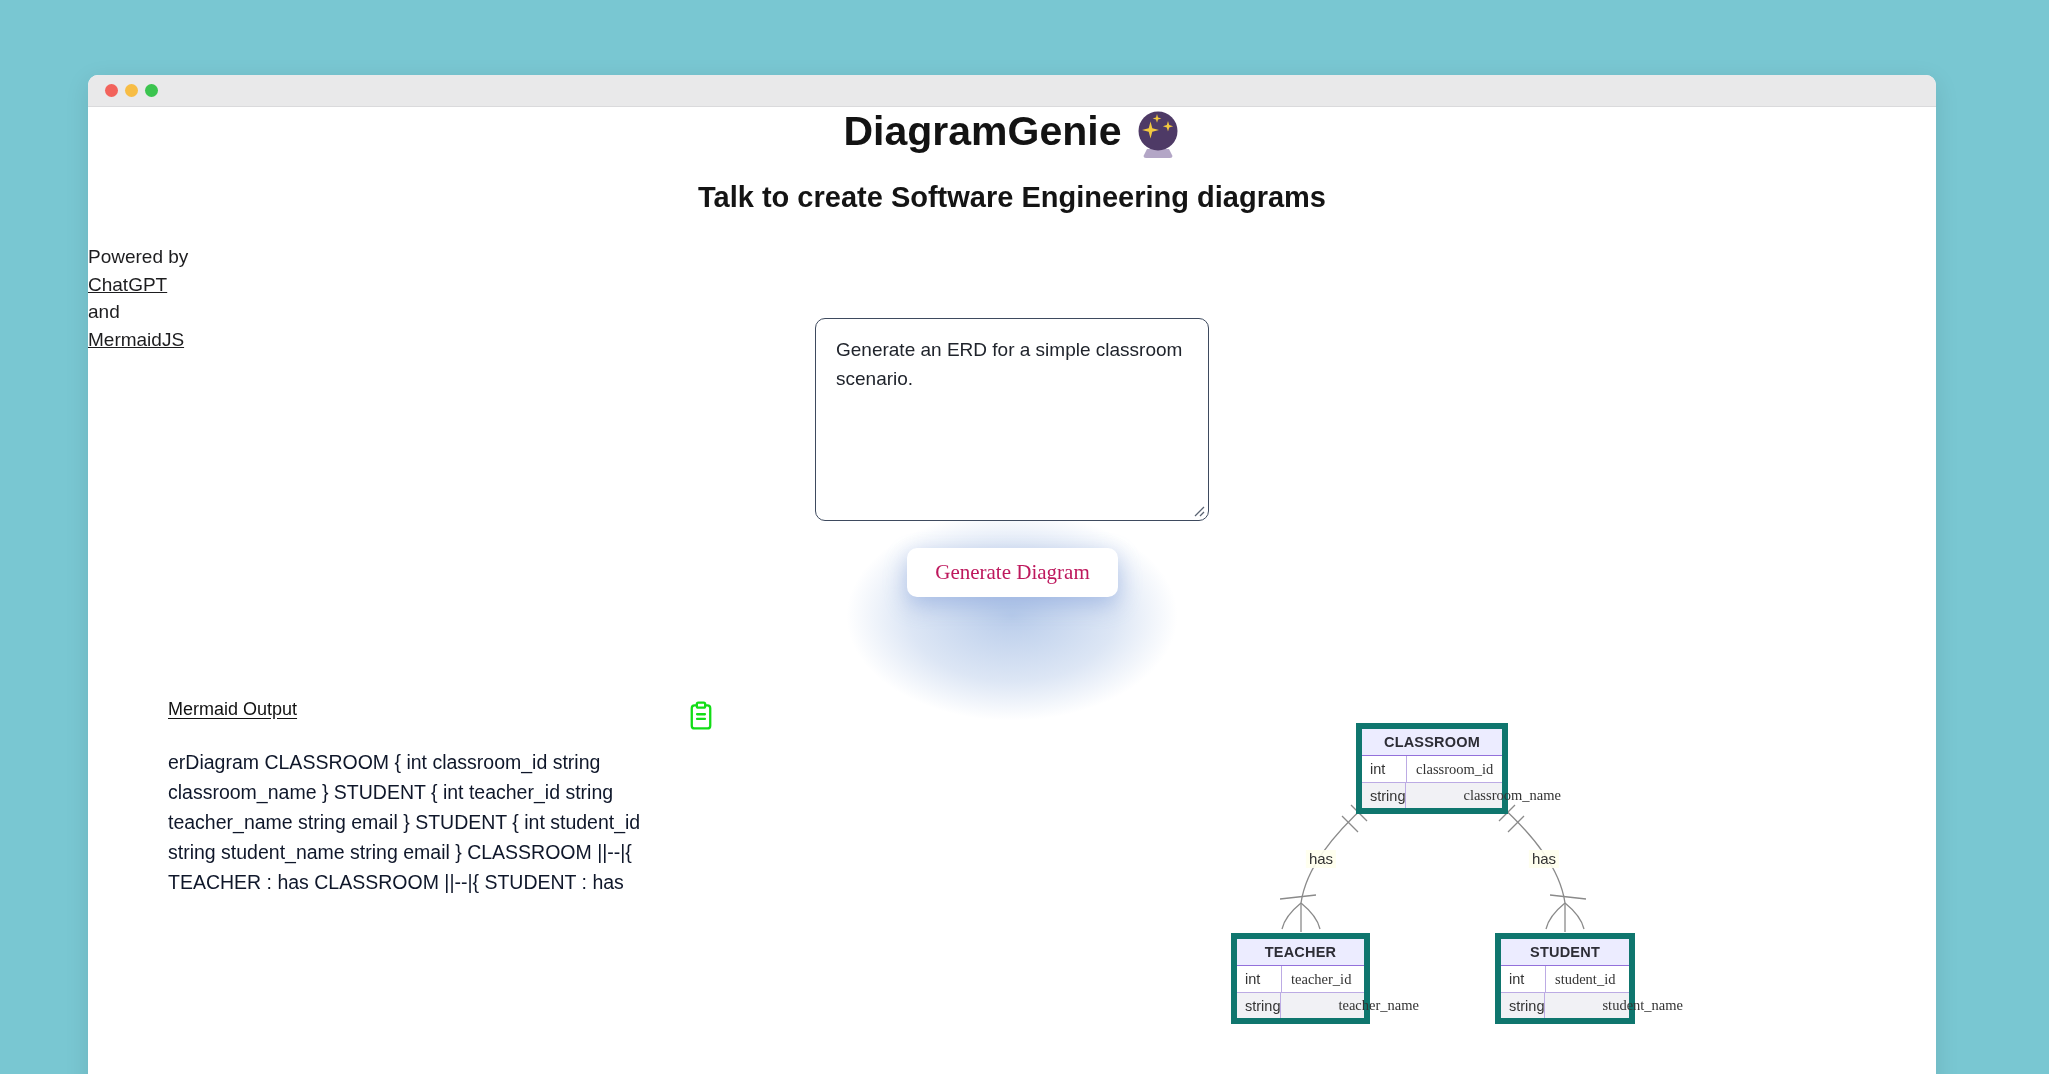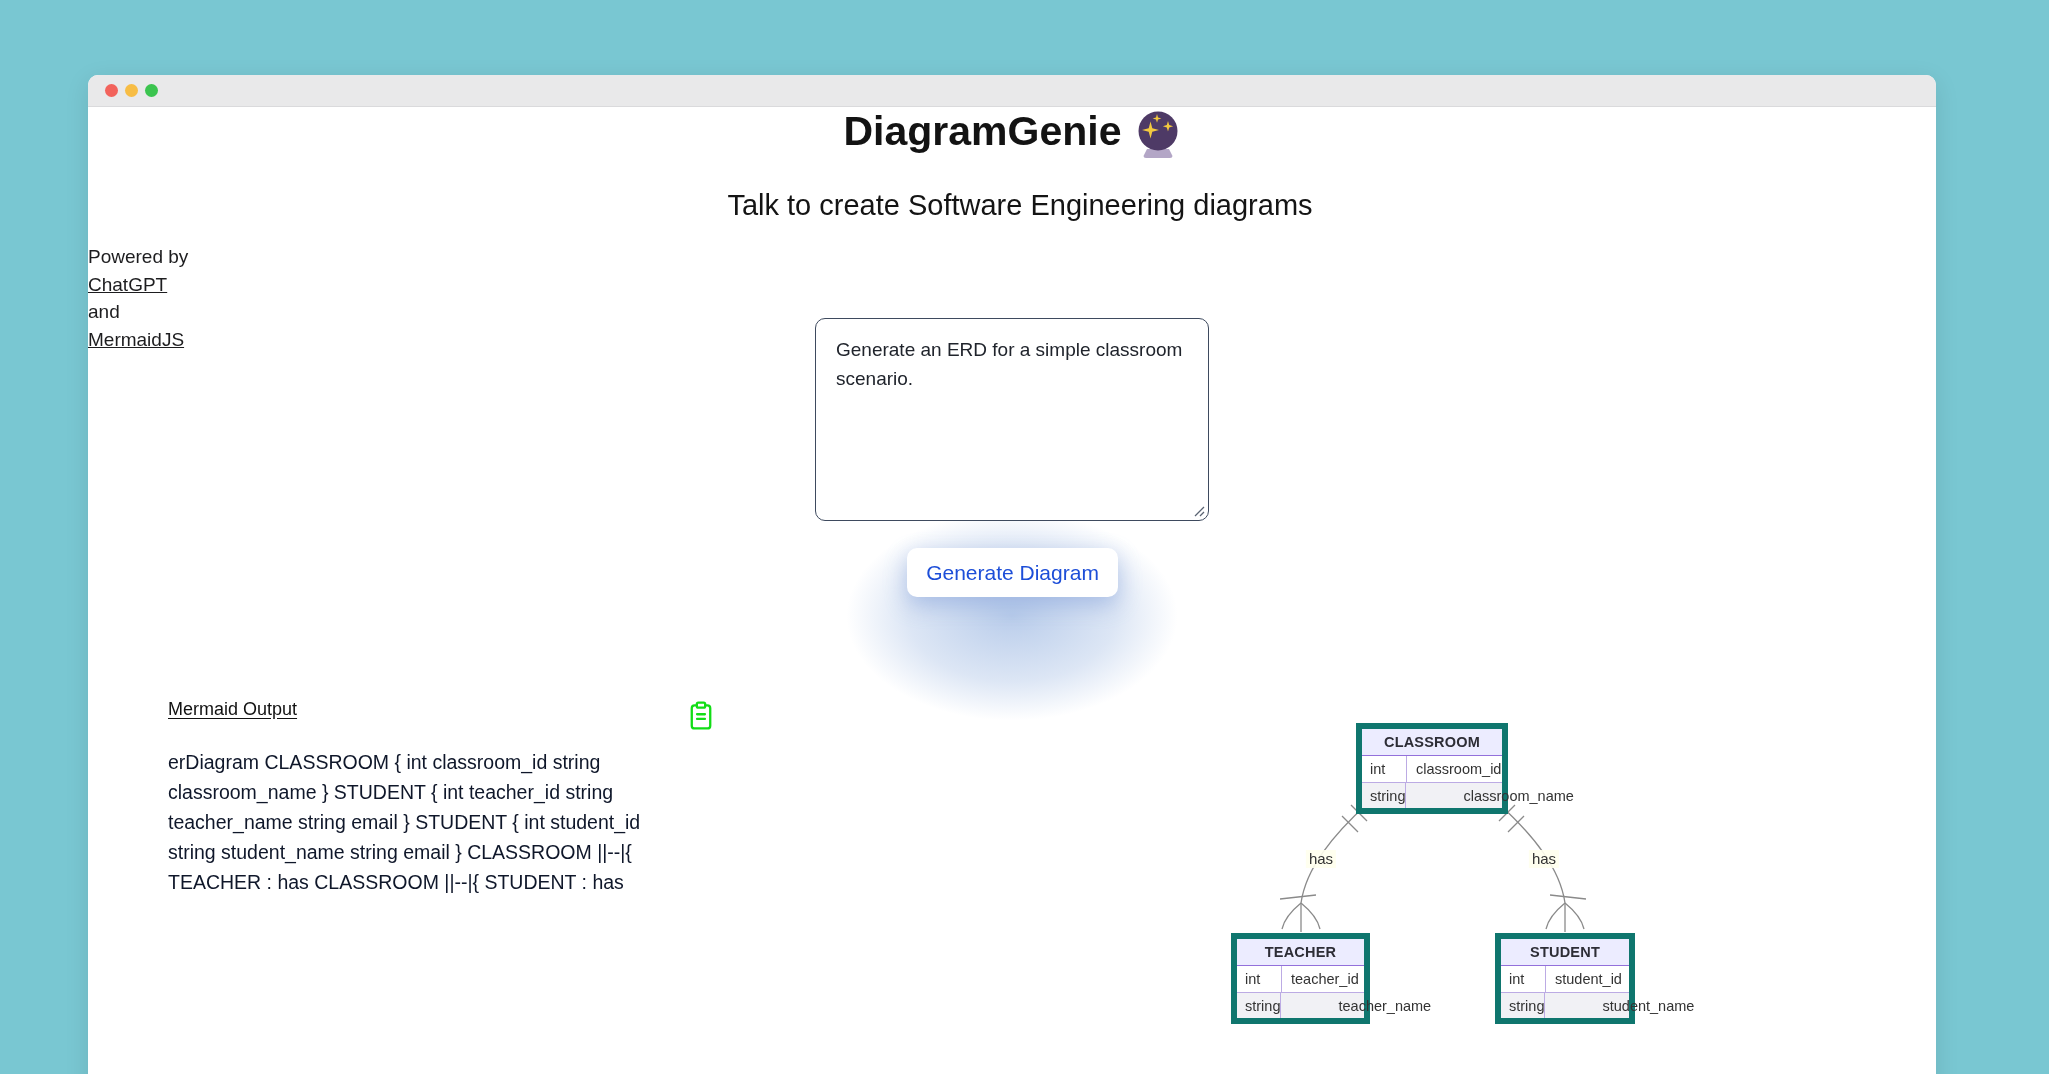--- a/index.html
+++ b/index.html
@@ -35,22 +35,22 @@
   .title {
     position: absolute; top: 31px; left: 0; width: 100%;
     margin: 0;
     display: flex; justify-content: center; align-items: center; gap: 13px;
     font-size: 41px; font-weight: 600; color: #131313;
   }
   .title svg { transform: translateY(3px); }
 
   .subtitle {
     position: absolute; top: 106px; left: 0; width: 100%;
-    margin: 8px; text-align: center;
-    font-size: 29px; font-weight: 400; color: #141414;
+    margin: 0; text-align: center;
+    font-size: 29px; font-weight: 700; color: #141414;
   }
   .powered {
     position: absolute; top: 171px; left: 0; width: 100%;
     margin: 0;
     display: flex; justify-content: center; gap: 5.5px;
     font-size: 19px; color: #1d1d1f; flex-direction: column;
   }
   .powered a { color: #1d1d1f; text-decoration: underline; cursor: pointer; }
 
   .textarea-wrap { position: absolute; left: 727px; top: 243px; width: 394px; height: 203px; }
@@ -67,21 +67,21 @@
 
   .glow {
     position: absolute; left: 694px; top: 402px; width: 460px; height: 290px;
     background: radial-gradient(ellipse 50% 50% at 50% 48%,
       rgba(122,159,216,0.52), rgba(122,159,216,0.26) 45%, rgba(122,159,216,0) 72%);
     pointer-events: none;
   }
   .generate {
     position: absolute; left: 819px; top: 473px; width: 211px; height: 49px;
     background: #ffffff; border: none; border-radius: 10px;
-    color: #1d4ed8; font-family: Liberation Sans, sans-serif; font-size: 21px; font-weight: 500;
+    color: #be185d; font-family: Liberation Serif, serif; font-size: 21px; font-weight: 500;
     cursor: pointer;
     box-shadow: 0 8px 22px rgba(110,145,210,0.45);
   }
 
   .out-heading {
     position: absolute; left: 80px; top: 624px; margin: 0;
     font-size: 18px; font-weight: 500; color: #111;
     text-decoration: underline; text-underline-offset: 3px;
   }
   .copy-btn {
@@ -112,21 +112,21 @@
     display: flex; align-items: center; justify-content: center;
     font-weight: 600; color: #2d2d36; letter-spacing: 0.2px;
   }
   .ent-row { display: flex; height: 26px; background: #fff; }
   .ent-row + .ent-row { border-top: 1px solid #bcabe4; gap: 48px; }
   .ent-row.alt { background: #f1f1f5; }
   .ent-type {
     width: 45px; padding-left: 8px; border-right: 1px solid #bcabe4;
     display: flex; align-items: center;
   }
-  .ent-attr { flex: 1; padding-left: 9px; display: flex; align-items: center; }
+  .ent-attr { flex: 1; padding-left: 9px; display: flex; align-items: center; font-family: Liberation Serif, serif; }
 </style>
 </head>
 <body>
 
 <div class="window">
 
   <div class="titlebar">
     <span class="dot red"></span>
     <span class="dot yellow"></span>
     <span class="dot green"></span>

